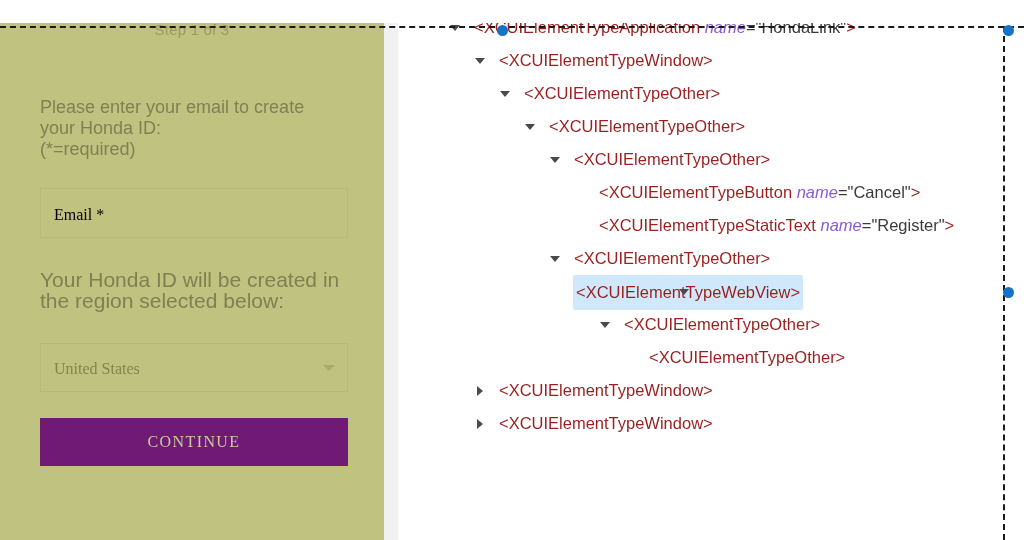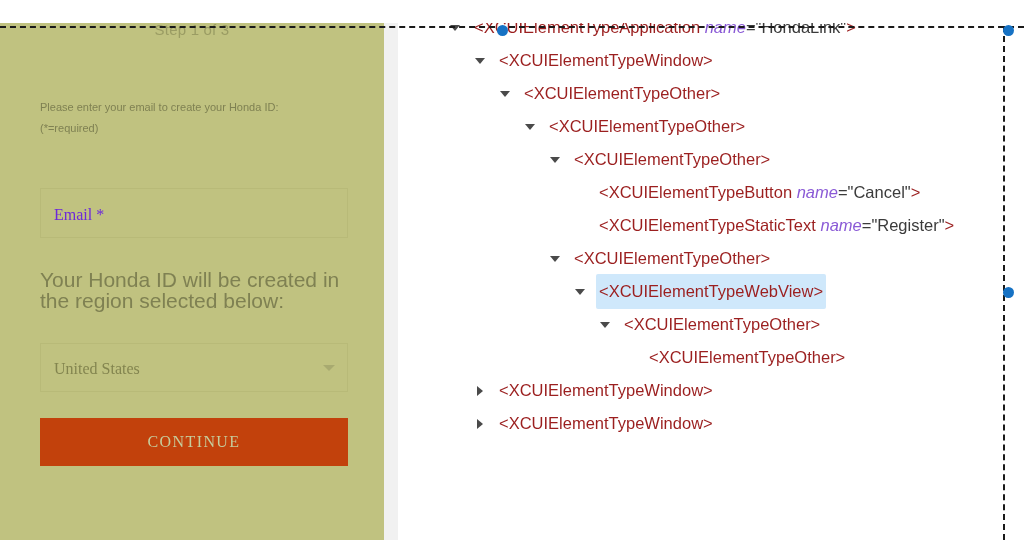--- a/index.html
+++ b/index.html
@@ -57,41 +57,41 @@
     font-size: 15px;
     color: #9a9c63;
     letter-spacing: .2px;
   }
 
   .prompt-text {
     position: absolute;
     left: 40px;
     top: 74px;
     width: 300px;
-    font-size: 11px;
+    font-size: 18px;
     line-height: 21px;
     color: #7f8152;
   }
 
   .email-field {
     position: absolute;
     left: 40px;
     top: 165px;
     width: 308px;
     height: 50px;
     border: 1px solid #b8ba78;
     background: transparent;
   }
   .email-field .ph {
     position: absolute;
     left: 13px;
     top: 17px;
     font-family: "Liberation Serif", serif;
     font-size: 16px;
-    color: #6d28d9;
+    color: #000000;
   }
 
   .region-text {
     position: absolute;
     left: 40px;
     top: 246px;
     width: 300px;
     font-size: 21px;
     line-height: 21px;
     color: #7f8152;
@@ -123,21 +123,21 @@
     border-right: 6px solid transparent;
     border-top: 6px solid #a8aa70;
   }
 
   .continue-btn {
     position: absolute;
     left: 40px;
     top: 395px;
     width: 308px;
     height: 48px;
-    background: #c2410c;
+    background: #701a75;
     border: none;
     display: flex;
     align-items: center;
     justify-content: center;
     font-family: "Liberation Serif", serif;
     font-size: 16px;
     letter-spacing: 1.4px;
     color: #c6cc9c;
     cursor: pointer;
   }
@@ -280,21 +280,21 @@
         <span class="node"><span class="tg">&lt;XCUIElementTypeButton</span> <span class="attr">name</span><span class="eq">=</span><span class="val2">"Cancel"</span><span class="tg">&gt;</span></span>
       </div>
       <div class="tree-row" style="top: 186px; left: 173px; align-items: center;">
         <span class="twisty none"></span>
         <span class="node"><span class="tg">&lt;XCUIElementTypeStaticText</span> <span class="attr">name</span><span class="eq">=</span><span class="val2">"Register"</span><span class="tg">&gt;</span></span>
       </div>
       <div class="tree-row" style="top: 219px; left: 148px;">
         <span class="twisty open"></span>
         <span class="node"><span class="tg">&lt;XCUIElementTypeOther&gt;</span></span>
       </div>
-      <div class="tree-row" style="top: 252px; left: 173px;">
+      <div class="tree-row" style="top: 252px; left: 173px; flex-direction: column;">
         <span class="twisty open"></span>
         <span class="node selected"><span class="tg">&lt;XCUIElementTypeWebView&gt;</span></span>
       </div>
       <div class="tree-row" style="top: 285px; left: 198px;">
         <span class="twisty open"></span>
         <span class="node"><span class="tg">&lt;XCUIElementTypeOther&gt;</span></span>
       </div>
       <div class="tree-row" style="top: 318px; left: 223px;">
         <span class="twisty none"></span>
         <span class="node"><span class="tg">&lt;XCUIElementTypeOther&gt;</span></span>

